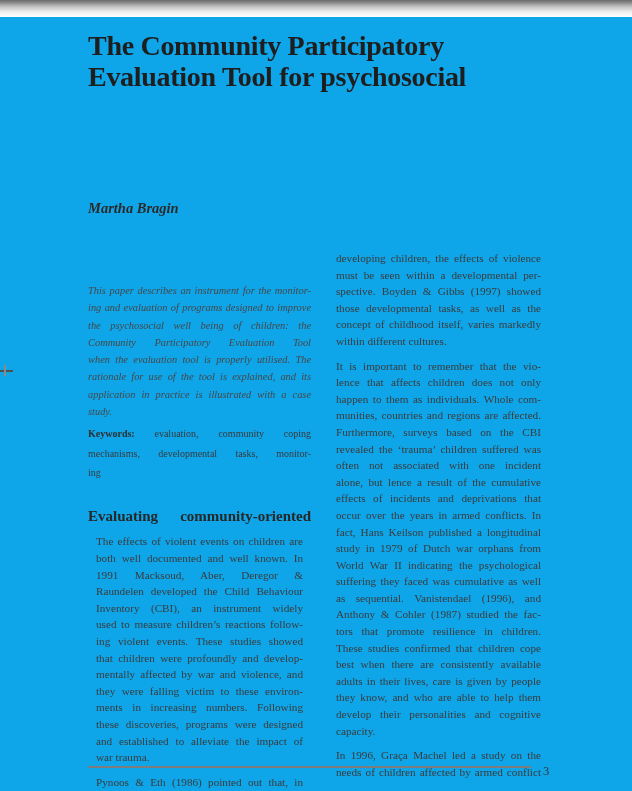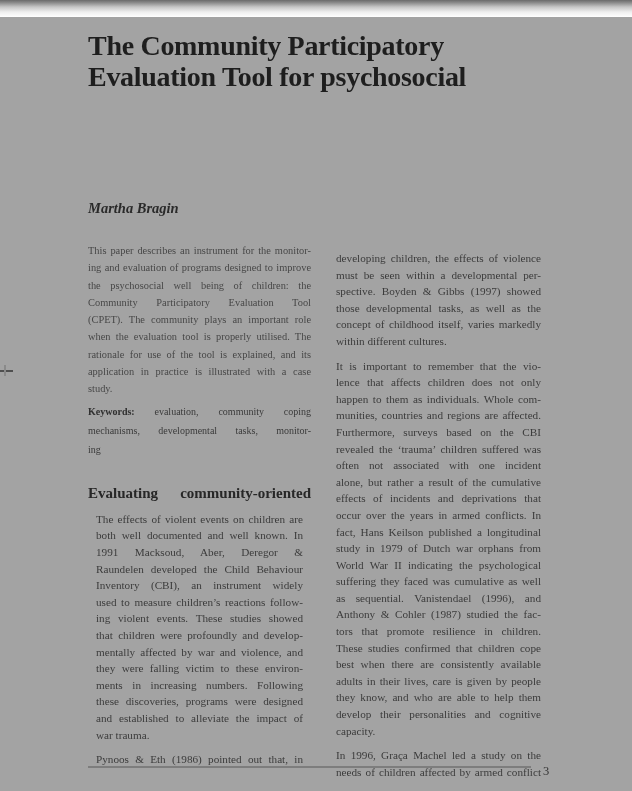--- a/index.html
+++ b/index.html
@@ -1,42 +1,42 @@
 <!DOCTYPE html>
 <html><head>
 <meta charset="utf-8">
 <style>
   html,body{margin:0;padding:0;}
   body{
     width:632px;height:791px;background:#ffffff;
     font-family:"Liberation Serif","DejaVu Serif",serif;
     -webkit-font-smoothing:antialiased;
   }
-  .sheet{position:relative;width:632px;height:791px;overflow:hidden;background:#a3a3a3;}
+  .sheet{position:relative;width:632px;height:791px;overflow:hidden;background:#0ea5e9;}
 
   .top-edge{
     position:absolute;left:0;top:0;width:632px;height:17px;
     background:linear-gradient(to bottom,#6a6a6a 0px,#8f8f8f 3px,#c6c6c6 7px,#efefef 12px,#ffffff 17px);
   }
   .regmark-h{position:absolute;left:0;top:370px;width:13px;height:2px;background:#4f4f4f;}
   .regmark-v{position:absolute;left:4px;top:365px;width:2px;height:11px;background:#8a8a8a;}
 
   .title{position:absolute;left:88px;top:31px;width:490px;margin:0;
          font-size:28px;line-height:30.5px;font-weight:700;color:#1e1e1e;letter-spacing:-0.3px;}
   .author{position:absolute;left:88px;top:200px;font-size:14.5px;font-weight:700;font-style:italic;color:#2a2a2a;}
 
   .columns{position:absolute;left:88px;top:242px;width:461px;display:flex;gap:17px;}
   .col{display:block;}
   .col-left{width:223px;}
   .col-right{width:221px;}
 
   .ln{text-align:justify;text-align-last:justify;}
   .ln.end{text-align-last:left;}
 
-  .abstract{font-size:10.4px;line-height:17.3px;color:#474747;}
+  .abstract{font-style:italic;font-size:10.4px;line-height:17.3px;color:#474747;margin-top:40px;}
   .keywords{margin-top:4px;font-size:10px;line-height:19.2px;color:#3a3a3a;}
   .keywords b{font-weight:700;color:#303030;}
   .heading{margin-top:26px;margin-bottom:3px;font-size:15px;font-weight:700;line-height:17.5px;color:#272727;}
   .bodytext{font-size:11.2px;line-height:16.6px;color:#3b3b3b;margin:8px;}
 
   .footer-rule{position:absolute;left:88px;top:766px;width:443px;height:2px;background:#7d7d7d;}
   .page-number{position:absolute;left:543px;top:764px;font-size:12.5px;color:#333333;}
 </style>
 </head>
 <body>
@@ -53,21 +53,20 @@
 
   <div class="author">Martha Bragin</div>
 
   <div class="columns">
     <div class="col col-left" id="col-left">
         <div class="abstract">
           <div class="ln">This paper describes an instrument for the monitor-</div>
           <div class="ln">ing and evaluation of programs designed to improve</div>
           <div class="ln">the psychosocial well being of children: the</div>
           <div class="ln">Community Participatory Evaluation Tool</div>
-          <div class="ln">(CPET). The community plays an important role</div>
           <div class="ln">when the evaluation tool is properly utilised. The</div>
           <div class="ln">rationale for use of the tool is explained, and its</div>
           <div class="ln">application in practice is illustrated with a case</div>
           <div class="ln end">study.</div>
         </div>
         <div class="keywords">
           <div class="ln"><b>Keywords:</b> evaluation, community coping</div>
           <div class="ln">mechanisms, developmental tasks, monitor-</div>
           <div class="ln end">ing</div>
         </div>
@@ -104,21 +103,21 @@
           <div class="ln end">within different cultures.</div>
         </div>
         <div class="bodytext">
           <div class="ln">It is important to remember that the vio-</div>
           <div class="ln">lence that affects children does not only</div>
           <div class="ln">happen to them as individuals. Whole com-</div>
           <div class="ln">munities, countries and regions are affected.</div>
           <div class="ln">Furthermore, surveys based on the CBI</div>
           <div class="ln">revealed the ‘trauma’ children suffered was</div>
           <div class="ln">often not associated with one incident</div>
-          <div class="ln">alone, but rather a result of the cumulative</div>
+          <div class="ln">alone, but lence a result of the cumulative</div>
           <div class="ln">effects of incidents and deprivations that</div>
           <div class="ln">occur over the years in armed conflicts. In</div>
           <div class="ln">fact, Hans Keilson published a longitudinal</div>
           <div class="ln">study in 1979 of Dutch war orphans from</div>
           <div class="ln">World War II indicating the psychological</div>
           <div class="ln">suffering they faced was cumulative as well</div>
           <div class="ln">as sequential. Vanistendael (1996), and</div>
           <div class="ln">Anthony &amp; Cohler (1987) studied the fac-</div>
           <div class="ln">tors that promote resilience in children.</div>
           <div class="ln">These studies confirmed that children cope</div>

